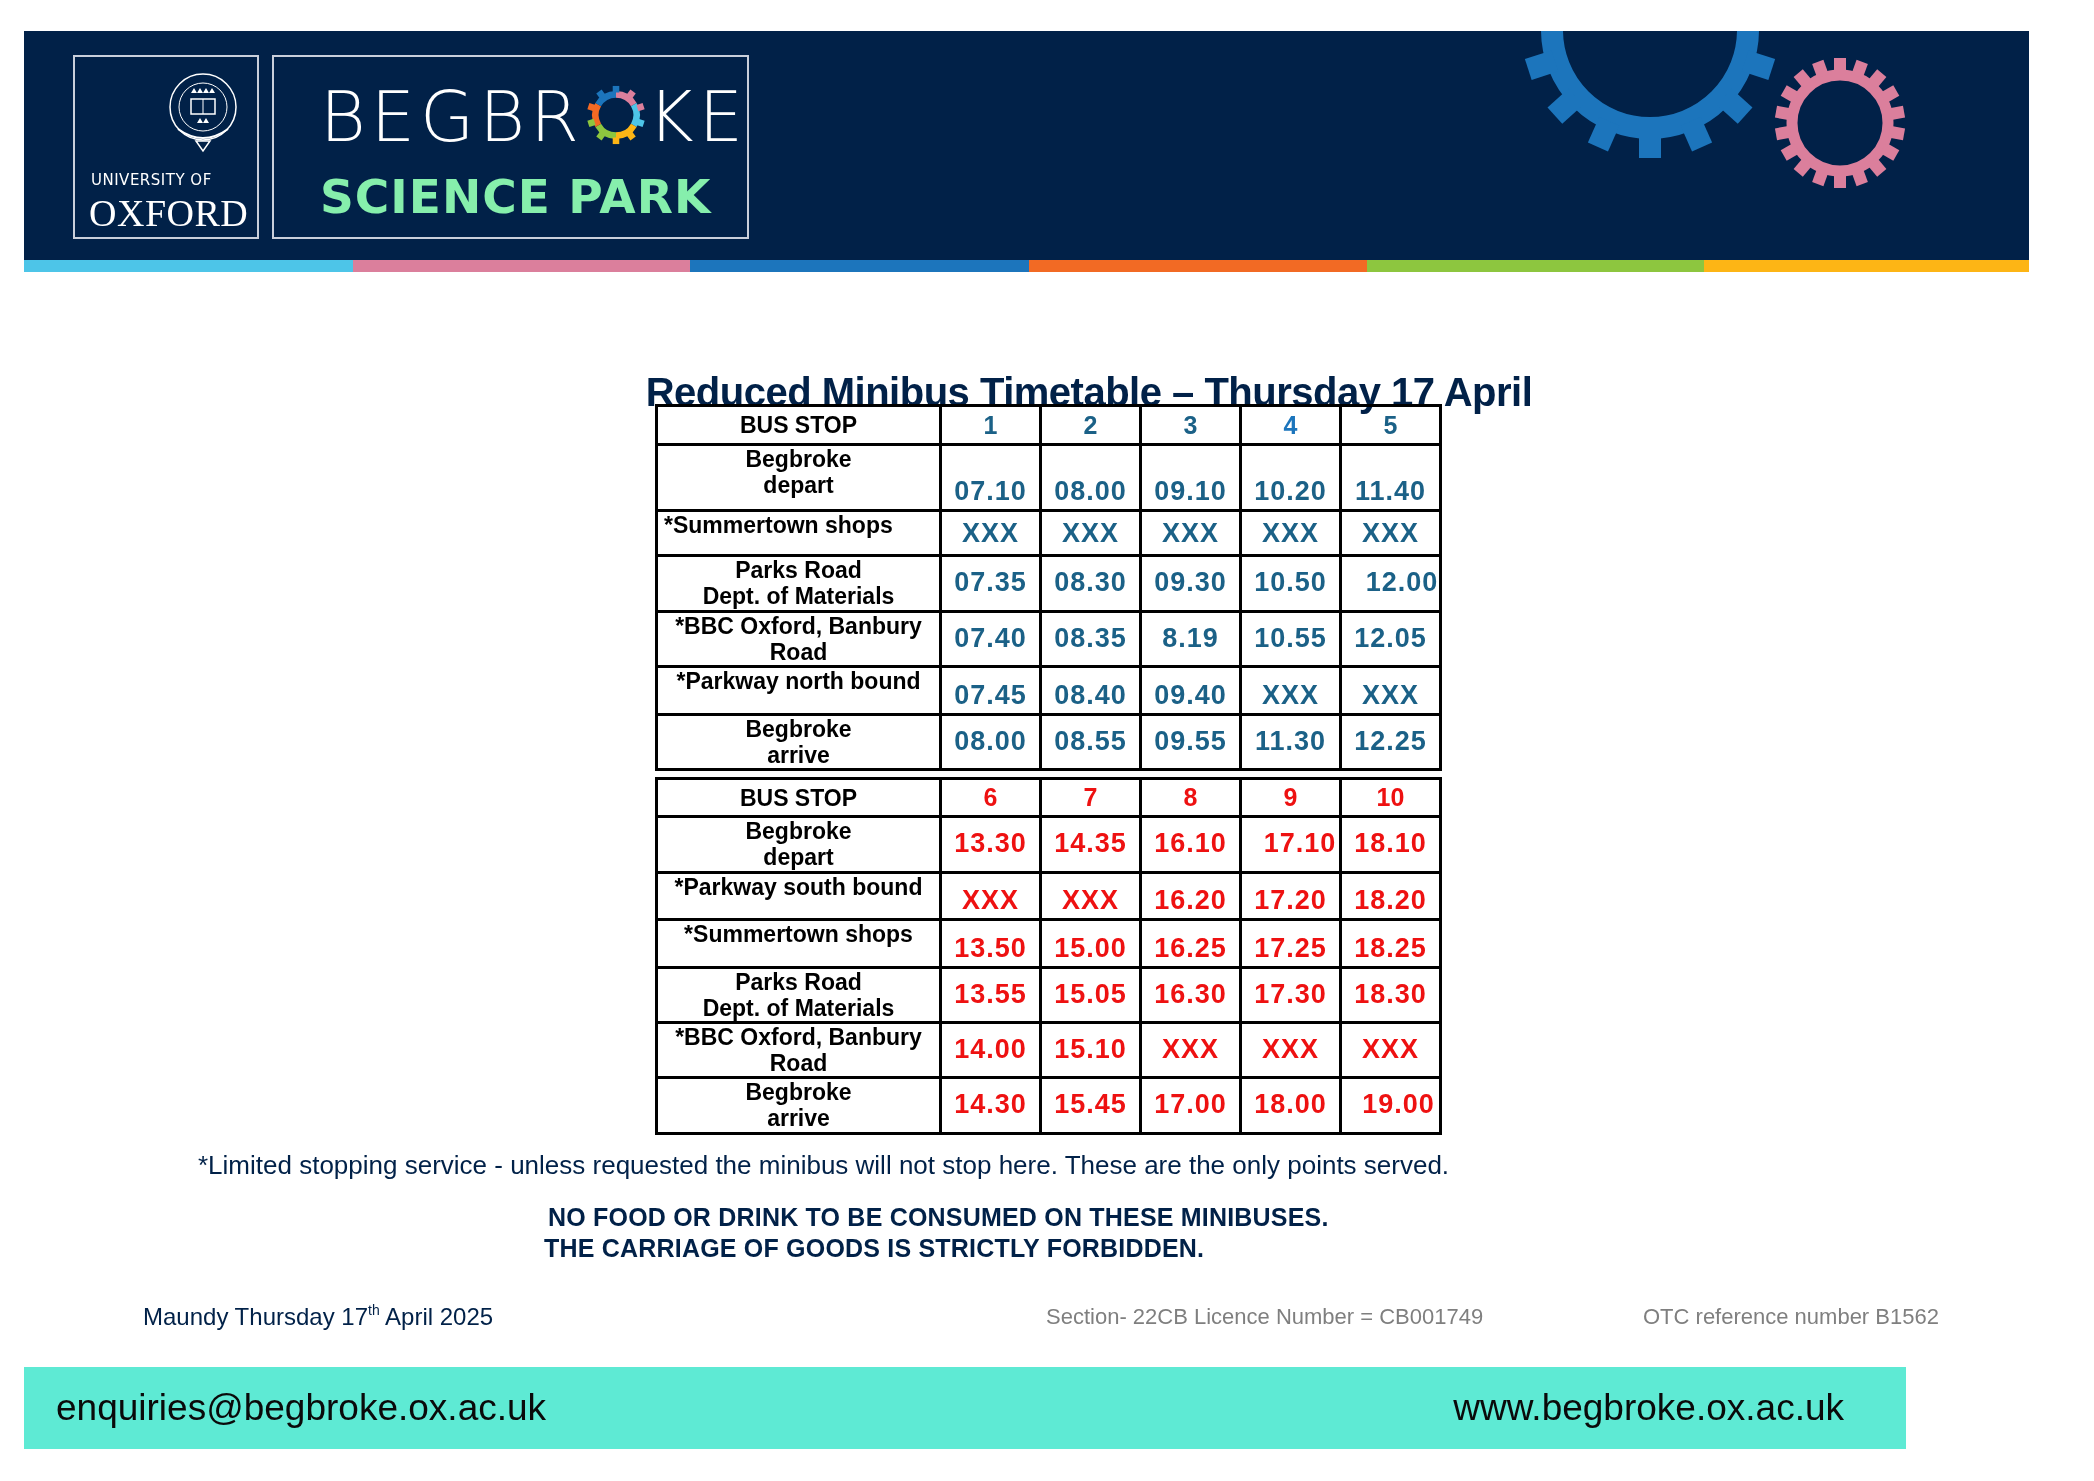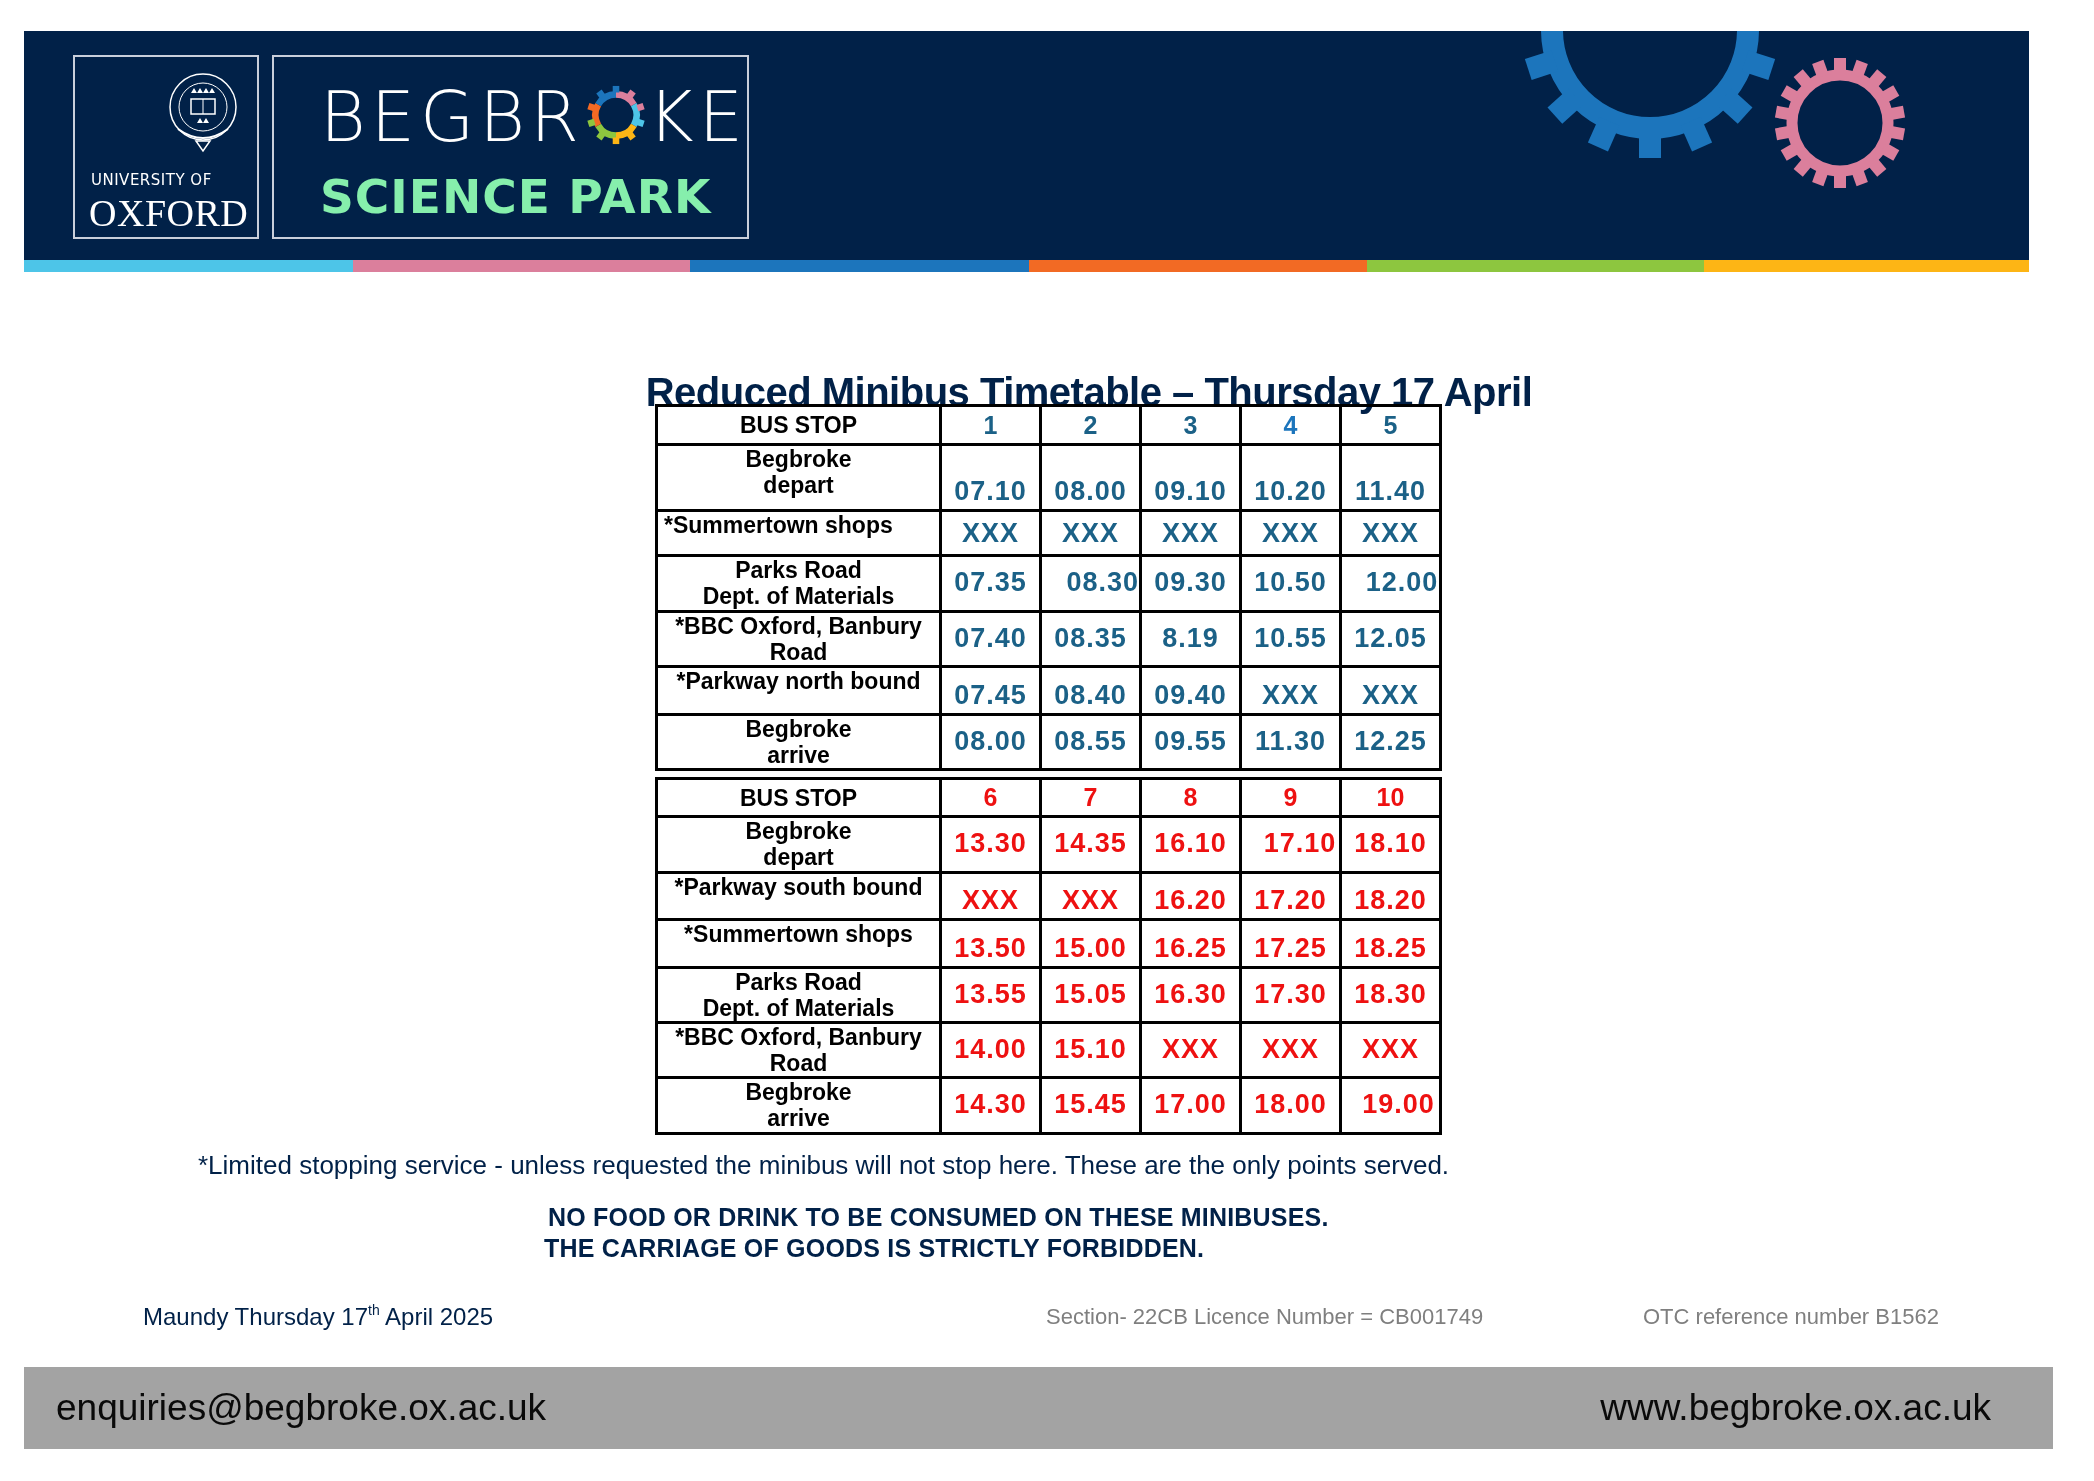--- a/index.html
+++ b/index.html
@@ -40,21 +40,21 @@
 
   .footnote { position: absolute; left: 198px; top: 1150px; font-size: 26px; color: #012148; font-family: "Liberation Sans", sans-serif; white-space: nowrap; }
   .notice1 { position: absolute; left: 548px; top: 1203px; font-size: 25px; font-weight: bold; color: #012148; white-space: nowrap; letter-spacing: 0.2px; }
   .notice2 { position: absolute; left: 544px; top: 1234px; font-size: 25px; font-weight: bold; color: #012148; white-space: nowrap; letter-spacing: 0.2px; }
 
   .date-note { position: absolute; left: 143px; top: 1303px; font-size: 24px; color: #012148; white-space: nowrap; }
   .date-note sup { font-size: 14px; vertical-align: 10px; line-height: 0; }
   .licence { position: absolute; left: 1046px; top: 1304px; font-size: 22px; color: #7f7f7f; white-space: nowrap; }
   .otc { position: absolute; left: 1643px; top: 1304px; font-size: 22px; color: #7f7f7f; white-space: nowrap; }
 
-  .footer-band { position: absolute; left: 24px; top: 1367px; width: 2029px; height: 82px; background: #a3a3a3; }
+  .footer-band { position: absolute; left: 24px; top: 1367px; width: 1882px; height: 82px; background: #5eead4; }
   .footer-email { position: absolute; left: 32px; top: 20px; font-size: 37px; color: #0a0a0a; font-family: "Liberation Sans", sans-serif; white-space: nowrap; }
   .footer-web { position: absolute; right: 62px; top: 20px; font-size: 37px; color: #0a0a0a; font-family: "Liberation Sans", sans-serif; white-space: nowrap; }
 </style>
 </head>
 <body>
 
 <div class="header">
   <svg class="gears" viewBox="0 0 2005 229" width="2005" height="229">
     <g transform="translate(1626,-1)">
       <circle cx="0" cy="0" r="98" fill="none" stroke="#1c75bc" stroke-width="22"></circle>
@@ -181,21 +181,21 @@
     <td class="col" style="vertical-align:top;padding-top:6px;">XXX</td>
     <td class="col" style="vertical-align:top;padding-top:6px;">XXX</td>
     <td class="col" style="vertical-align:top;padding-top:6px;">XXX</td>
   </tr>
   <tr style="height:56px;">
     <td class="stop">
           <div>Parks Road</div>
           <div>Dept. of Materials</div>
         </td>
     <td class="col" style="vertical-align:middle;">07.35</td>
-    <td class="col" style="vertical-align:middle;text-align:right;">08.30</td>
+    <td class="col" style="vertical-align:middle;">08.30</td>
     <td class="col" style="vertical-align:middle;">09.30</td>
     <td class="col" style="vertical-align:middle;">10.50</td>
     <td class="col" style="vertical-align:middle;padding-left:23px;">12.00</td>
   </tr>
   <tr style="height:54px;">
     <td class="stop">
           <div>*BBC Oxford, Banbury</div>
           <div>Road</div>
         </td>
     <td class="col" style="vertical-align:middle;">07.40</td>

